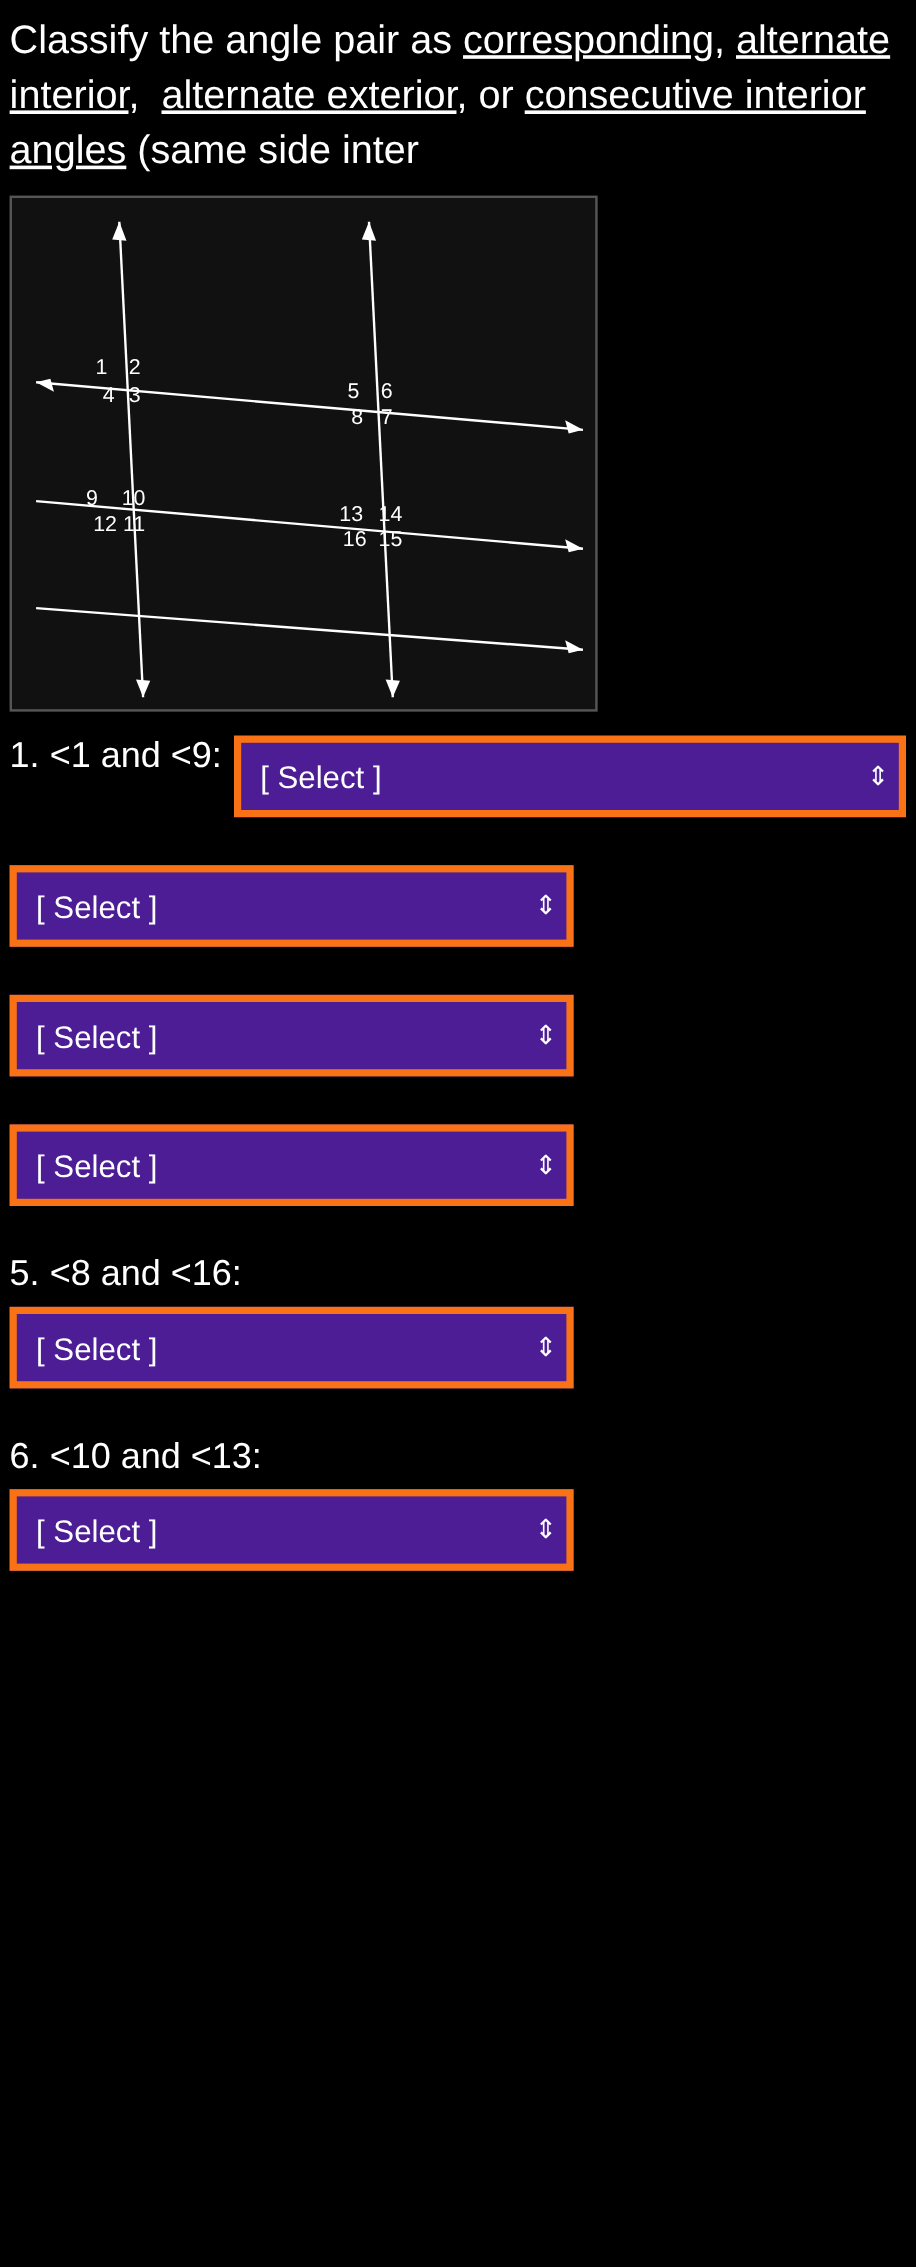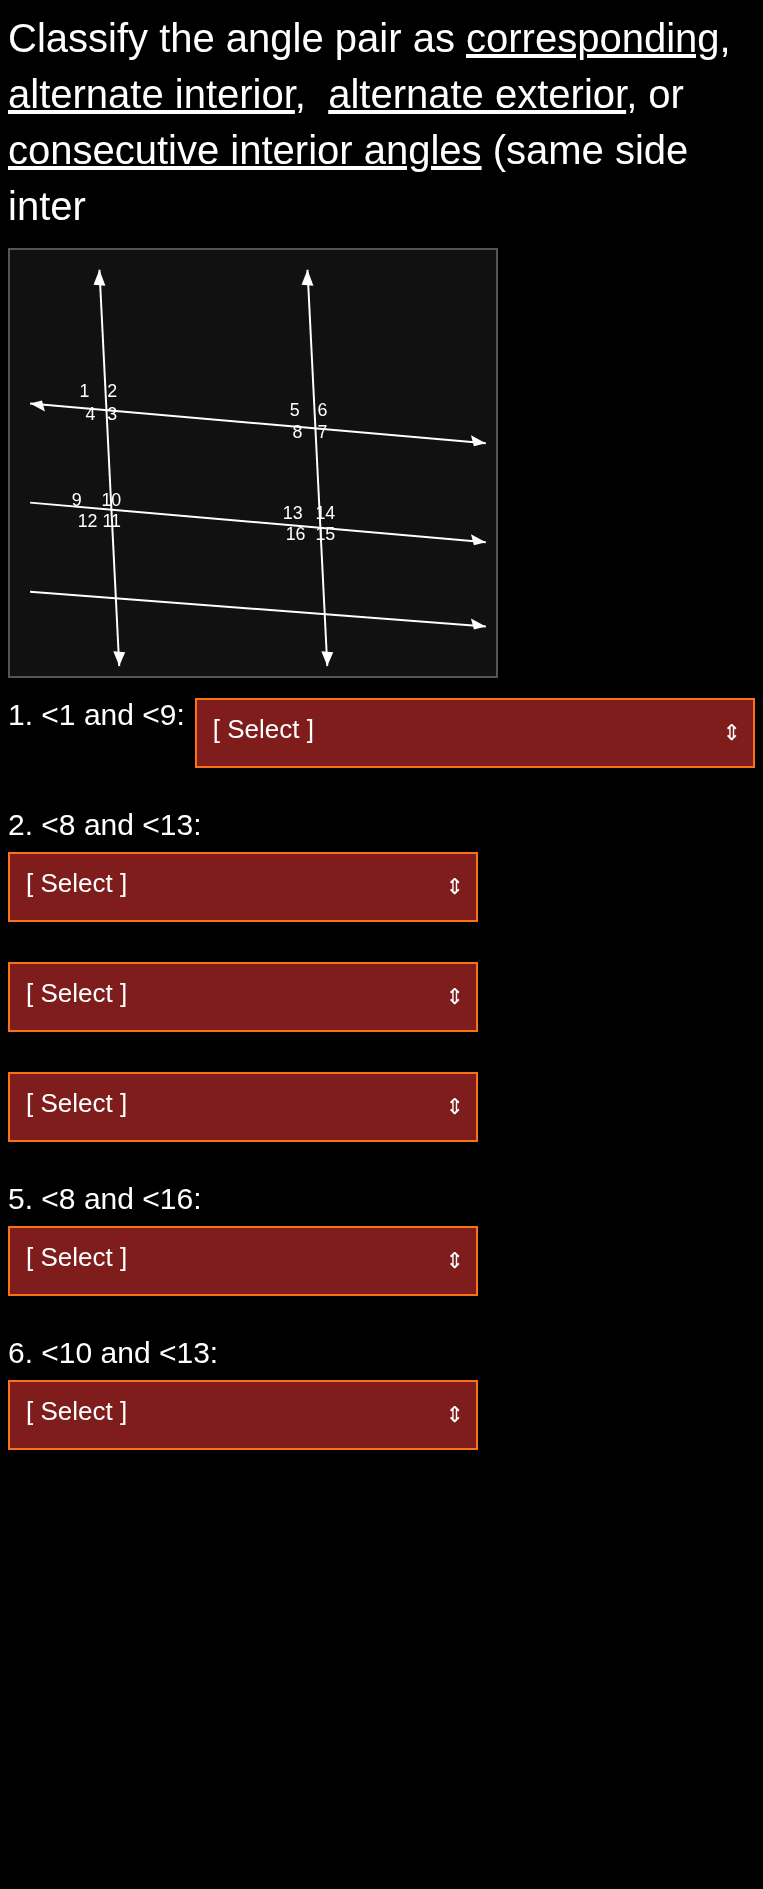--- a/index.html
+++ b/index.html
@@ -12,21 +12,21 @@
       background-color: #000;
       color: #fff;
       font-family: Arial, sans-serif;
       font-size: 28px;
       width: 763px;
       min-height: 1889px;
       padding: 10px 8px;
     }
 
     .instructions {
-      font-size: 40px;
+      font-size: 33px;
       line-height: 1.4;
       margin-bottom: 14px;
     }
 
     .instructions a,
     .link-text {
       color: #fff;
       text-decoration: underline;
     }
 
@@ -48,25 +48,25 @@
     .question-block {
       margin-bottom: 40px;
     }
 
     .question-label {
       font-size: 30px;
       margin-bottom: 10px;
     }
 
     select {
-      background-color: #7f1d1d;
-      color: #fff;
-      border: 2px solid #f97316;
+      background-color: #4c1d95;
+      color: #fff;
+      border: 6px solid #f97316;
       font-size: 26px;
-      padding: 14px 44px 22px 16px;
+      padding: 14px 44px 12px 16px;
       appearance: none;
       -webkit-appearance: none;
       cursor: pointer;
       width: 470px;
       position: relative;
     }
 
     .select-wrapper {
       position: relative;
       width: 470px;
@@ -178,21 +178,20 @@
         <option>corresponding</option>
         <option>alternate interior</option>
         <option>alternate exterior</option>
         <option>consecutive interior angles</option>
       </select>
     </div>
   </div>
 </div>
 
 <div class="question-block">
-  <div class="question-label">2.  &lt;8 and &lt;13:</div>
   <div class="select-wrapper">
     <select>
       <option>[ Select ]</option>
       <option>corresponding</option>
       <option>alternate interior</option>
       <option>alternate exterior</option>
       <option>consecutive interior angles</option>
     </select>
   </div>
 </div>

